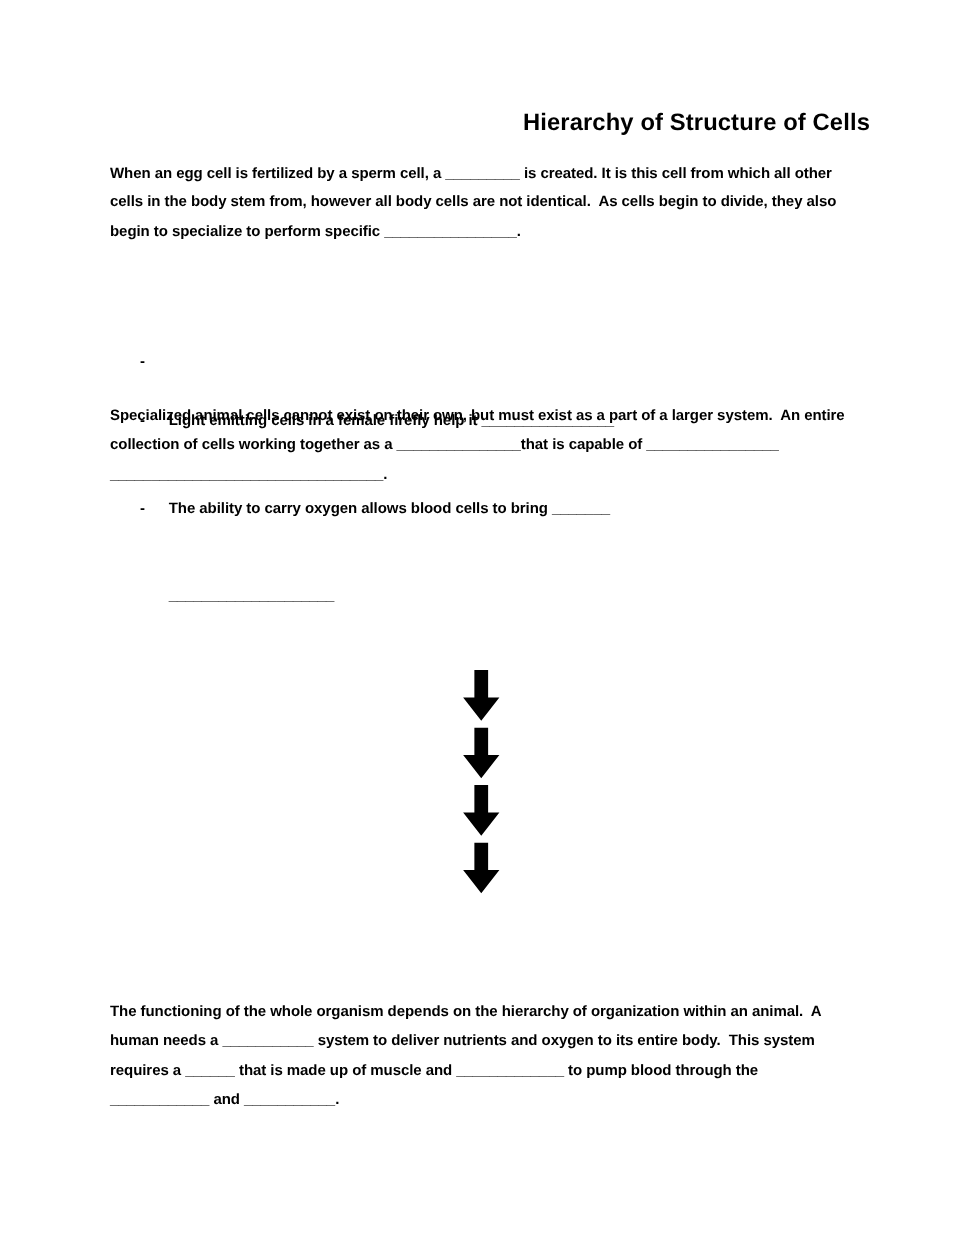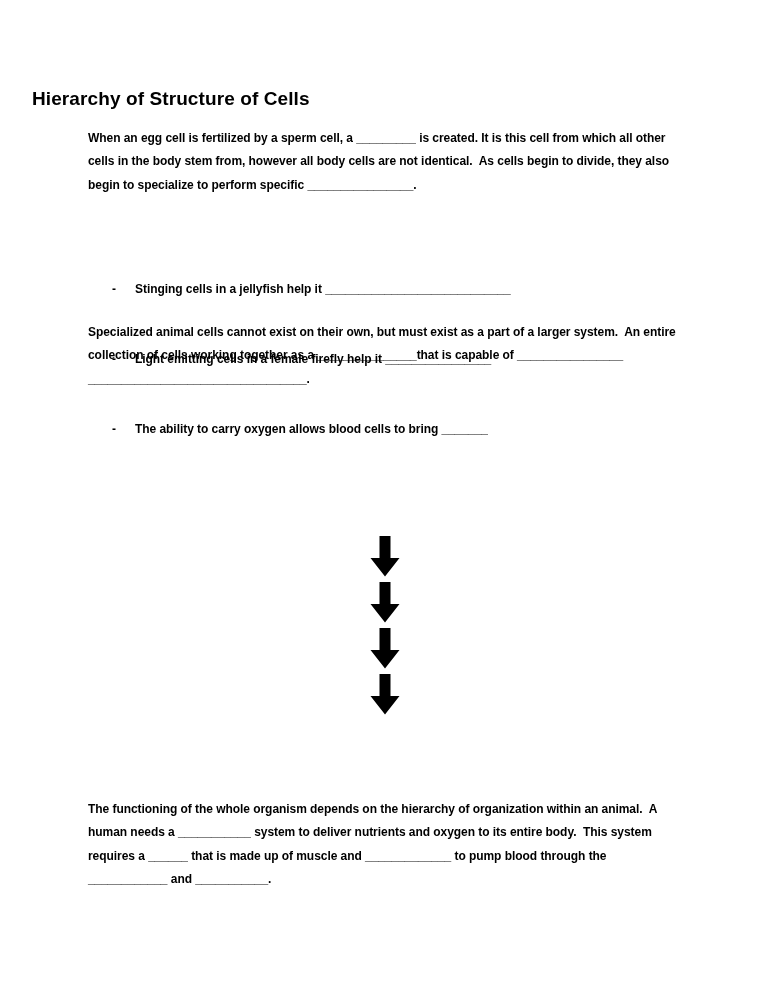--- a/index.html
+++ b/index.html
@@ -23,25 +23,24 @@
     width: 768px;
     height: 994px;
     background: #ffffff;
   }
 
   .doc-title {
     position: absolute;
     left: 0;
     top: 88px;
     width: 696px;
-    text-align: left;
+    text-align: right;
     font-size: 19px;
     font-weight: bold;
     letter-spacing: 0.1px;
-    padding-left: 32px;
   }
 
   .block {
     position: absolute;
     left: 88px;
     width: 600px;
     font-size: 12px;
     font-weight: bold;
     line-height: 23.4px;
     letter-spacing: -0.05px;
@@ -91,23 +90,24 @@
 </head>
 <body>
 
 <div class="page">
 
   <div class="doc-title">Hierarchy of Structure of Cells</div>
 
   <div class="block" id="para-intro">When an egg cell is fertilized by a sperm cell, a _________ is created. It is this cell from which all other cells in the body stem from, however all body cells are not identical.  As cells begin to divide, they also begin to specialize to perform specific ________________.</div>
 
   <div class="block" id="bullet-list">
-    <span class="bullet-row"><span class="bullet-dash">-</span><span>Stinging cells in a jellyfish help it ____________________________</span></span>
+    <span class="bullet-row"><span class="bullet-dash">-</span></span>
     <span class="bullet-row"><span class="bullet-dash">-</span><span>Light emitting cells in a female firefly help it ________________</span></span>
     <span class="bullet-row"><span class="bullet-dash">-</span><span>The ability to carry oxygen allows blood cells to bring _______</span></span>
+    <span class="bullet-cont">____________________</span>
   </div>
 
   <div class="block" id="para-system">Specialized animal cells cannot exist on their own, but must exist as a part of a larger system.  An entire collection of cells working together as a _______________that is capable of ________________ _________________________________.</div>
 
 
   <div class="arrow-stack">
     <div class="arrow-wrap">
       <svg width="30" height="41" viewBox="0 0 30 41">
         <polygon points="9.5,0 20.5,0 20.5,22 29.5,22 15,40.5 0.5,22 9.5,22" fill="#000000"></polygon>
       </svg>

